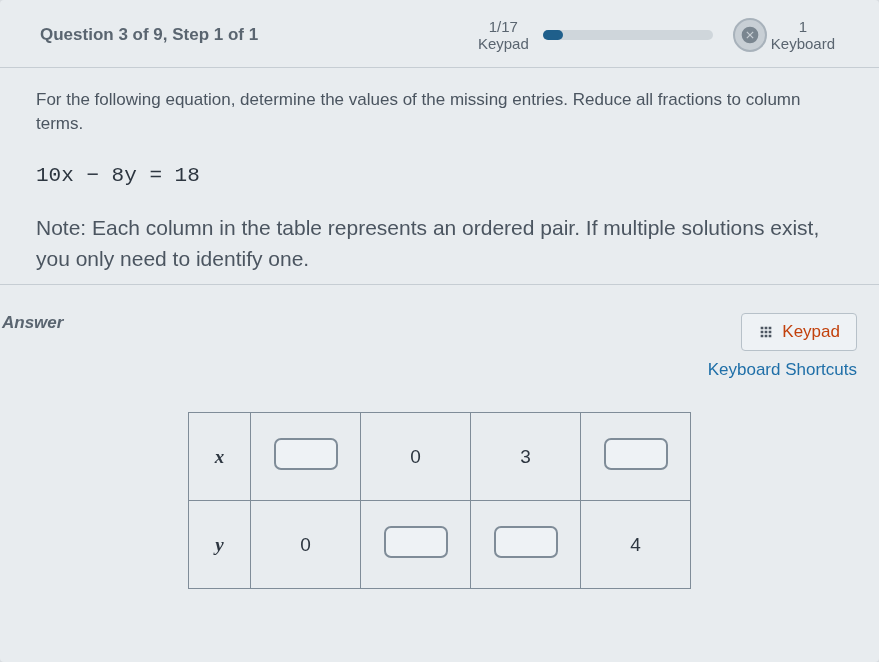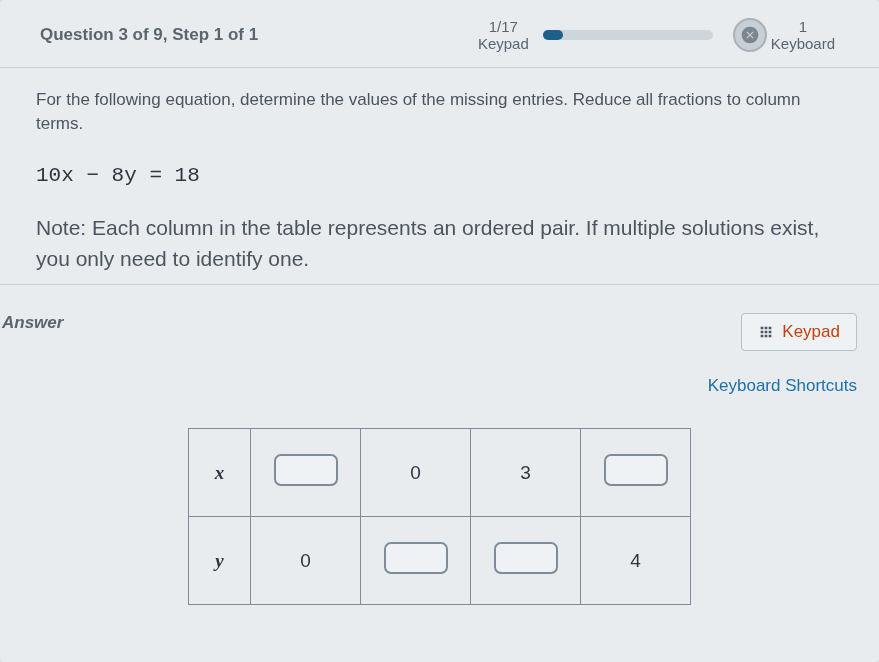--- a/index.html
+++ b/index.html
@@ -49,21 +49,21 @@
   padding: 28px 22px 6px 0;
 }
 .answer-label { font-style: italic; font-weight:600; color:#5a6570; font-size:17px; padding-left: 2px; }
 .tools { text-align:right; }
 .keypad-btn {
   display:inline-flex; align-items:center; gap:8px;
   background:#eef2f5; border:1px solid #b7c1c9; border-radius:4px;
   padding: 8px 16px; font-size:17px; color:#c2410c; cursor:pointer;
 }
 .keypad-btn svg { width:16px; height:16px; fill:#4b5560; }
-.kb-link { display:block; color:#1f6fa8; font-size:17px; margin-top:25px; text-decoration:none; }
+.kb-link { display:block; color:#1f6fa8; font-size:17px; margin-top:9px; text-decoration:none; }
 .table-wrap { display:flex; justify-content:center; padding: 26px 0 30px; }
 table { border-collapse: collapse; }
 td {
   border: 1px solid #7f8c98;
   width: 110px; height: 88px;
   text-align:center; vertical-align:middle;
   font-size: 19px; color:#2d3640;
 }
 td.label-cell { width: 62px; font-style: italic; font-family:'Times New Roman', serif; font-weight:600; }
 .cell-input {

